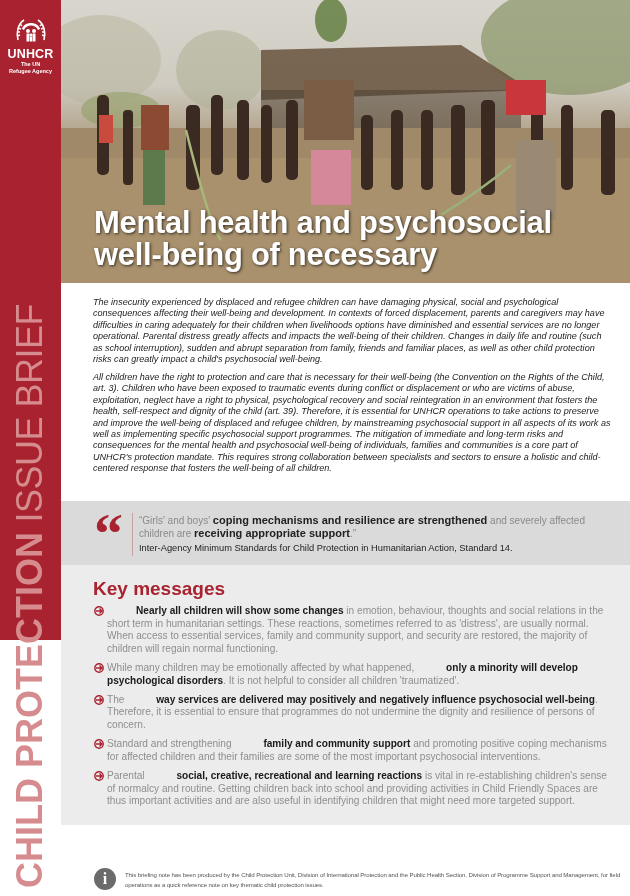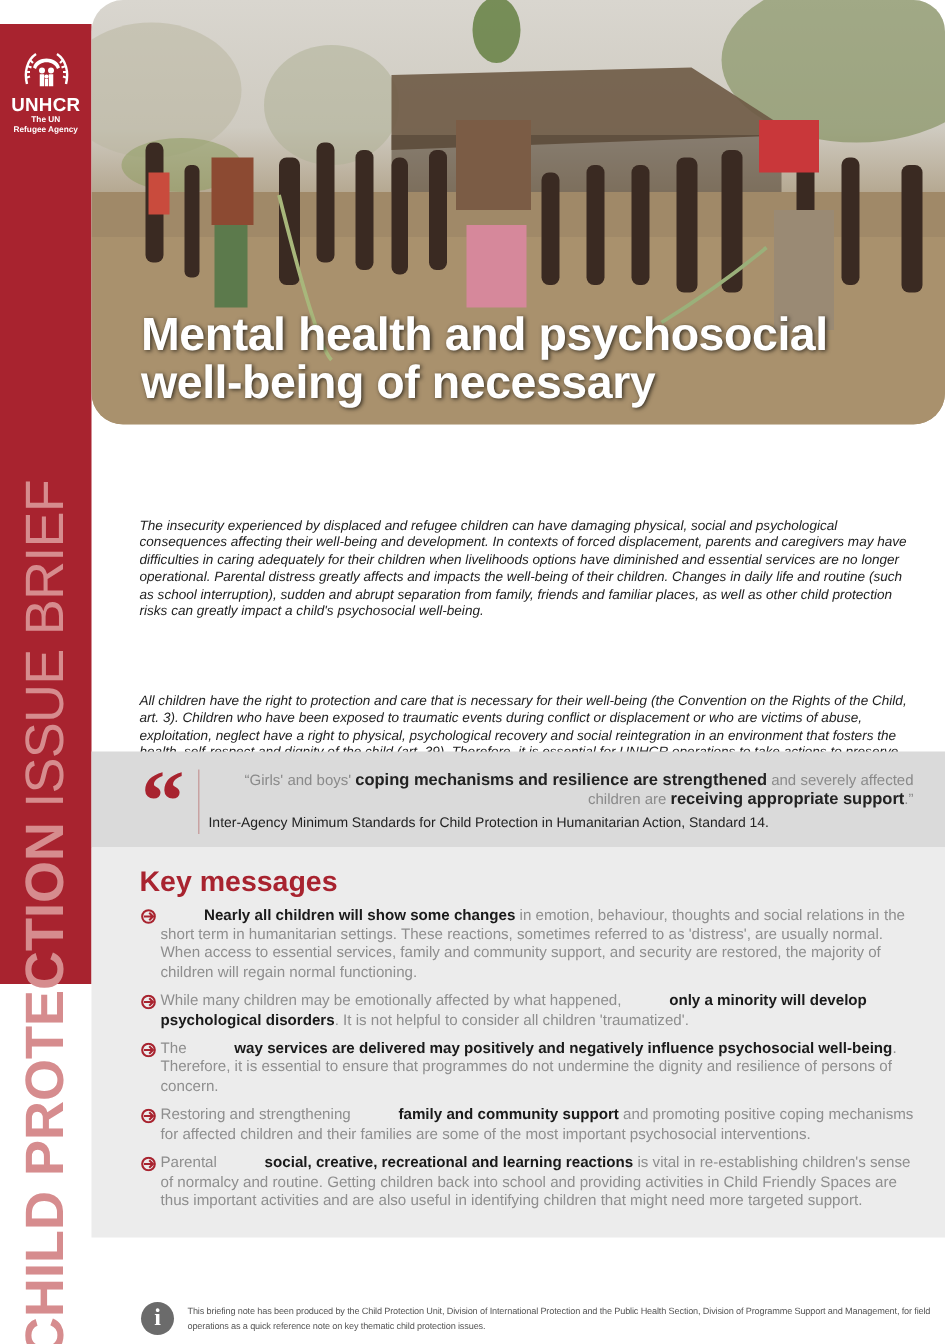--- a/index.html
+++ b/index.html
@@ -1,39 +1,39 @@
 <!DOCTYPE html>
 <html><head>
 <meta charset="utf-8">
 <style>
   * { box-sizing: border-box; margin: 0; padding: 0; }
   html, body { width: 630px; height: 896px; overflow: hidden; background: #ffffff; }
   body { position: relative; font-family: "Liberation Sans", sans-serif; color: #222; }
 
-  .sidebar { position: absolute; left: 0; top: 16px; width: 61px; height: 640px; background: #a8232f; }
+  .sidebar { position: absolute; left: 0; top: 0; width: 61px; height: 640px; background: #a8232f; }
   .logo { position: absolute; left: 0; top: 16px; width: 61px; text-align: center; color: #fff; }
   .logo svg { display: block; margin: 0 auto; }
   .logo-name { font-weight: bold; font-size: 12.5px; letter-spacing: 0.2px; margin-top: 2px; line-height: 13px; }
   .logo-sub { font-size: 5.5px; line-height: 6.5px; font-weight: bold; }
   .vertical-title { position: absolute; left: 30px; top: 888px; transform: rotate(-90deg); transform-origin: 0 0; white-space: nowrap; color: #d68c8e; font-size: 36px; line-height: 36px; margin-left: -18px; }
   .vertical-title .bold { font-weight: bold; }
   .vertical-title .light { font-weight: normal; letter-spacing: -0.5px; }
 
   .hero { position: absolute; left: 61px; top: 0; width: 569px; height: 283px; overflow: hidden;
-    background: linear-gradient(180deg, #d9d6cf 0%, #cfcbc1 30%, #a59273 55%, #a8916f 75%, #b29c78 100%); border-radius: 21px; }
+    background: linear-gradient(180deg, #d9d6cf 0%, #cfcbc1 30%, #a59273 55%, #a8916f 75%, #b29c78 100%); }
   .hero svg { position: absolute; left: 0; top: 0; }
   .hero-title { position: absolute; left: 33px; top: 207px; color: #fff; font-weight: bold; font-size: 31px; line-height: 32px; letter-spacing: -0.3px; text-shadow: 1px 1px 3px rgba(0,0,0,0.7); }
 
   .intro { position: absolute; left: 93px; top: 297px; width: 520px; font-style: italic; font-size: 9.05px; line-height: 11.45px; color: #222; }
-  .intro p { margin-bottom: 6px; margin-top: 48px; }
+  .intro p { margin-bottom: 6px; }
 
   .quote-box { position: absolute; left: 61px; top: 501px; width: 569px; height: 64px; background: #dadada; }
   .quote-mark { position: absolute; left: 33px; top: 8px; color: #a8232f; font-family: "Liberation Serif", serif; font-weight: bold; font-size: 58px; line-height: 50px; }
   .quote-rule { position: absolute; left: 71px; top: 12px; width: 1px; height: 43px; background: #c8a2a2; }
-  .quote-text { position: absolute; left: 78px; top: 13px; width: 470px; font-size: 10px; line-height: 13px; color: #8a8a8a; text-align: right; }
+  .quote-text { position: absolute; left: 78px; top: 13px; width: 470px; font-size: 10px; line-height: 13px; color: #8a8a8a; }
   .quote-text b { color: #222; font-size: 11px; }
   .quote-source { position: absolute; left: 78px; top: 42px; font-size: 9.3px; color: #222; }
 
   .key-box { position: absolute; left: 61px; top: 565px; width: 569px; height: 260px; background: #ececec; }
   .key-title { position: absolute; left: 32px; top: 13px; color: #a8232f; font-weight: bold; font-size: 19px; }
   .key-list { position: absolute; left: 33px; top: 40px; width: 520px; list-style: none; }
   .key-list li { position: relative; padding-left: 13px; font-size: 10.1px; line-height: 12.6px; color: #8e8e8e; margin-bottom: 6.6px; }
   .key-list li b { color: #1a1a1a; padding-left: 29px; }
   .key-list .arrow { position: absolute; left: 0; top: 1px; width: 10px; height: 10px; }
 
@@ -148,21 +148,21 @@
           <circle cx="5" cy="5" r="4.2" fill="none" stroke="#a8232f" stroke-width="1.4"></circle>
           <path d="M2 5 H8 M5.5 2.5 L8 5 L5.5 7.5" stroke="#a8232f" stroke-width="1.4" fill="none"></path>
         </svg>
       <span>The </span><b>way services are delivered may positively and negatively influence psychosocial well-being</b><span>. Therefore, it is essential to ensure that programmes do not undermine the dignity and resilience of persons of concern.</span>
     </li>
     <li>
       <svg class="arrow" viewBox="0 0 10 10">
           <circle cx="5" cy="5" r="4.2" fill="none" stroke="#a8232f" stroke-width="1.4"></circle>
           <path d="M2 5 H8 M5.5 2.5 L8 5 L5.5 7.5" stroke="#a8232f" stroke-width="1.4" fill="none"></path>
         </svg>
-      <span>Restoring and strengthening </span><b>family and community support</b><span> and promoting positive coping mechanisms for affected children and their families are some of the most important psychosocial interventions.</span>
+      <span>Standard and strengthening </span><b>family and community support</b><span> and promoting positive coping mechanisms for affected children and their families are some of the most important psychosocial interventions.</span>
     </li>
     <li>
       <svg class="arrow" viewBox="0 0 10 10">
           <circle cx="5" cy="5" r="4.2" fill="none" stroke="#a8232f" stroke-width="1.4"></circle>
           <path d="M2 5 H8 M5.5 2.5 L8 5 L5.5 7.5" stroke="#a8232f" stroke-width="1.4" fill="none"></path>
         </svg>
       <span>Parental </span><b>social, creative, recreational and learning reactions</b><span> is vital in re-establishing children's sense of normalcy and routine. Getting children back into school and providing activities in Child Friendly Spaces are thus important activities and are also useful in identifying children that might need more targeted support.</span>
     </li>
   </ul>
 </div>

